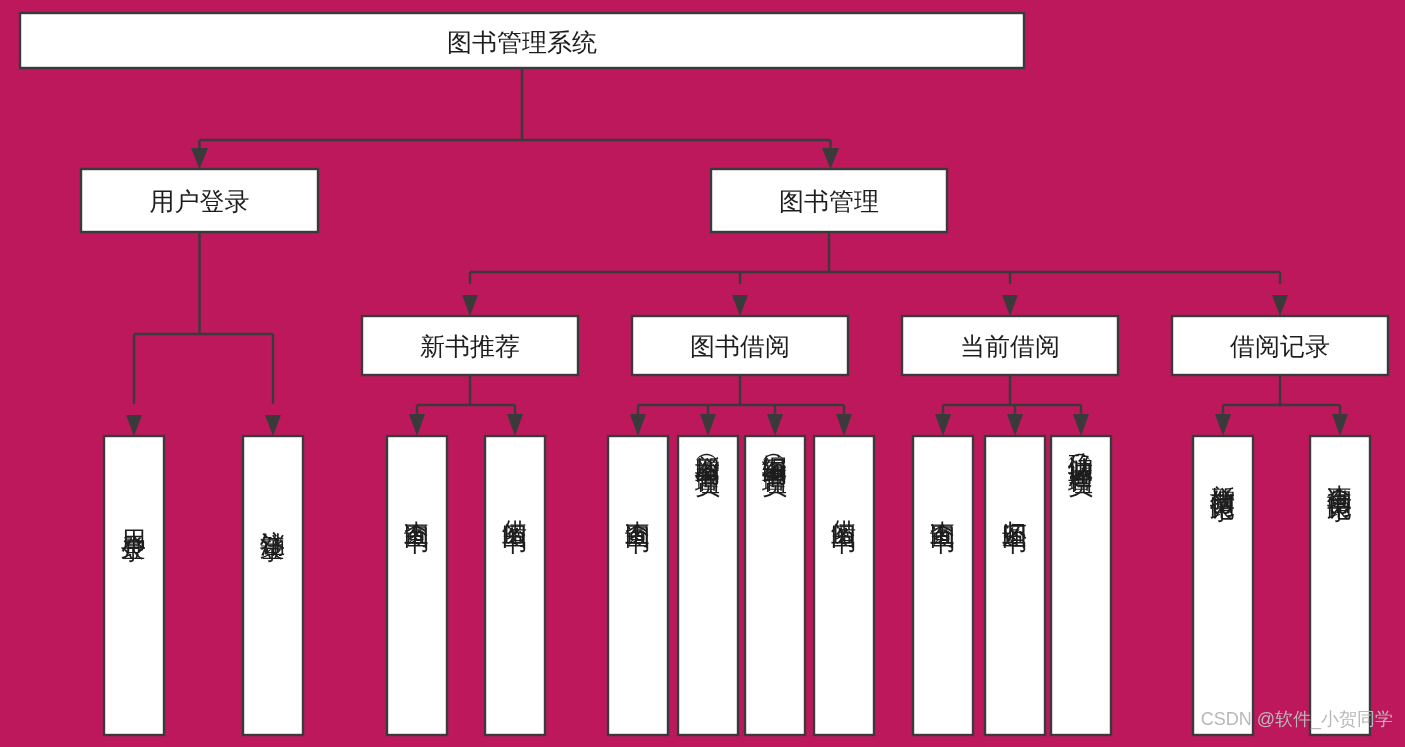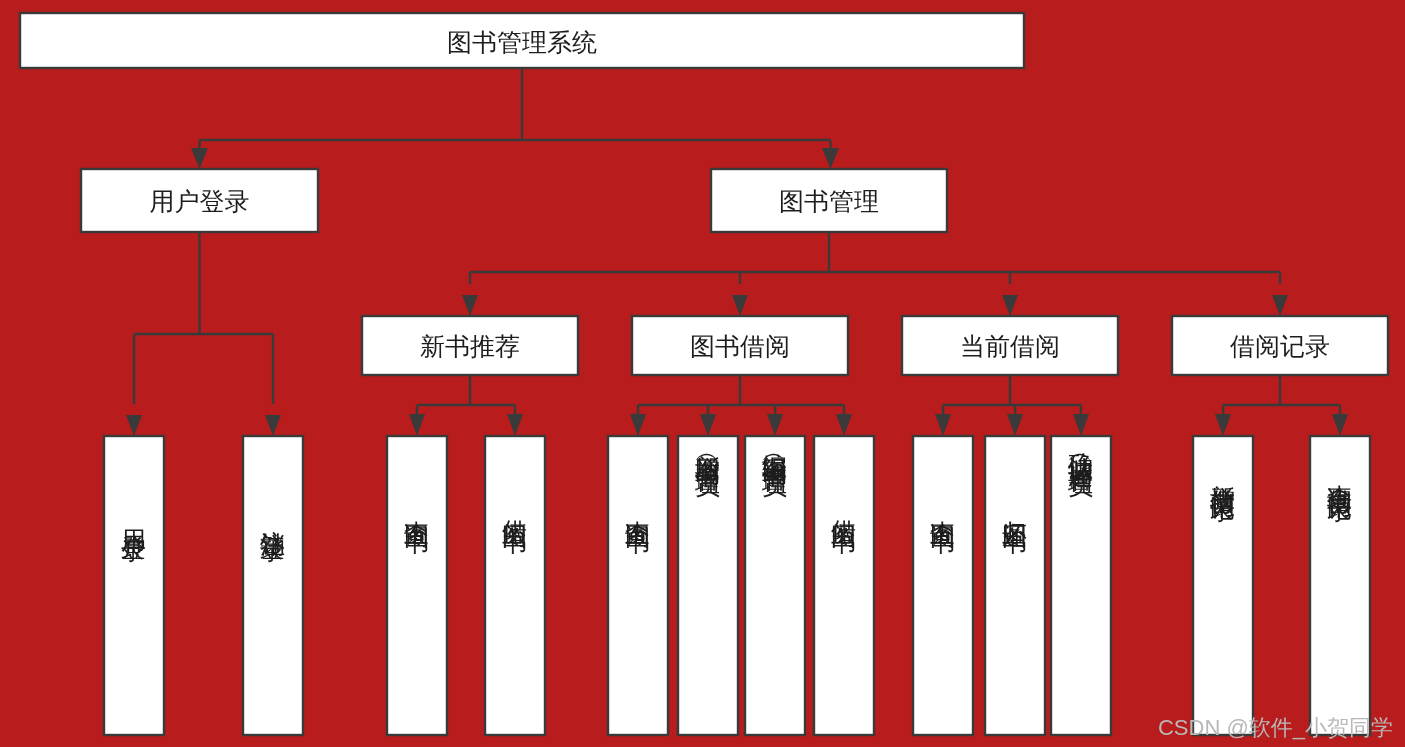--- a/index.html
+++ b/index.html
@@ -7,21 +7,21 @@
     padding: 0;
     background: #ffffff;
   }
   body {
     font-family: "Liberation Sans", "DejaVu Sans", sans-serif;
   }
   #stage {
     position: relative;
     width: 1405px;
     height: 747px;
-    background: #b91c1c;
+    background: #be185d;
     overflow: hidden;
   }
   #diagram-svg {
     position: absolute;
     left: 0;
     top: 0;
     width: 1405px;
     height: 747px;
   }
   .node-rect {
@@ -51,23 +51,23 @@
     fill: none;
     stroke-linecap: butt;
   }
   .arrow-head {
     fill: #3a3a3a;
     stroke: none;
   }
   .watermark {
     position: absolute;
     right: 12px;
-    bottom: 4px;
-    font-family: "Liberation Sans", "DejaVu Sans", sans-serif;
-    font-size: 22px;
+    bottom: 16px;
+    font-family: "Liberation Sans", "DejaVu Sans", sans-serif;
+    font-size: 18px;
     color: #b8b8b8;
     white-space: nowrap;
     pointer-events: none;
     user-select: none;
   }
 </style>
 </head>
 <body>
 
 <div id="stage">

